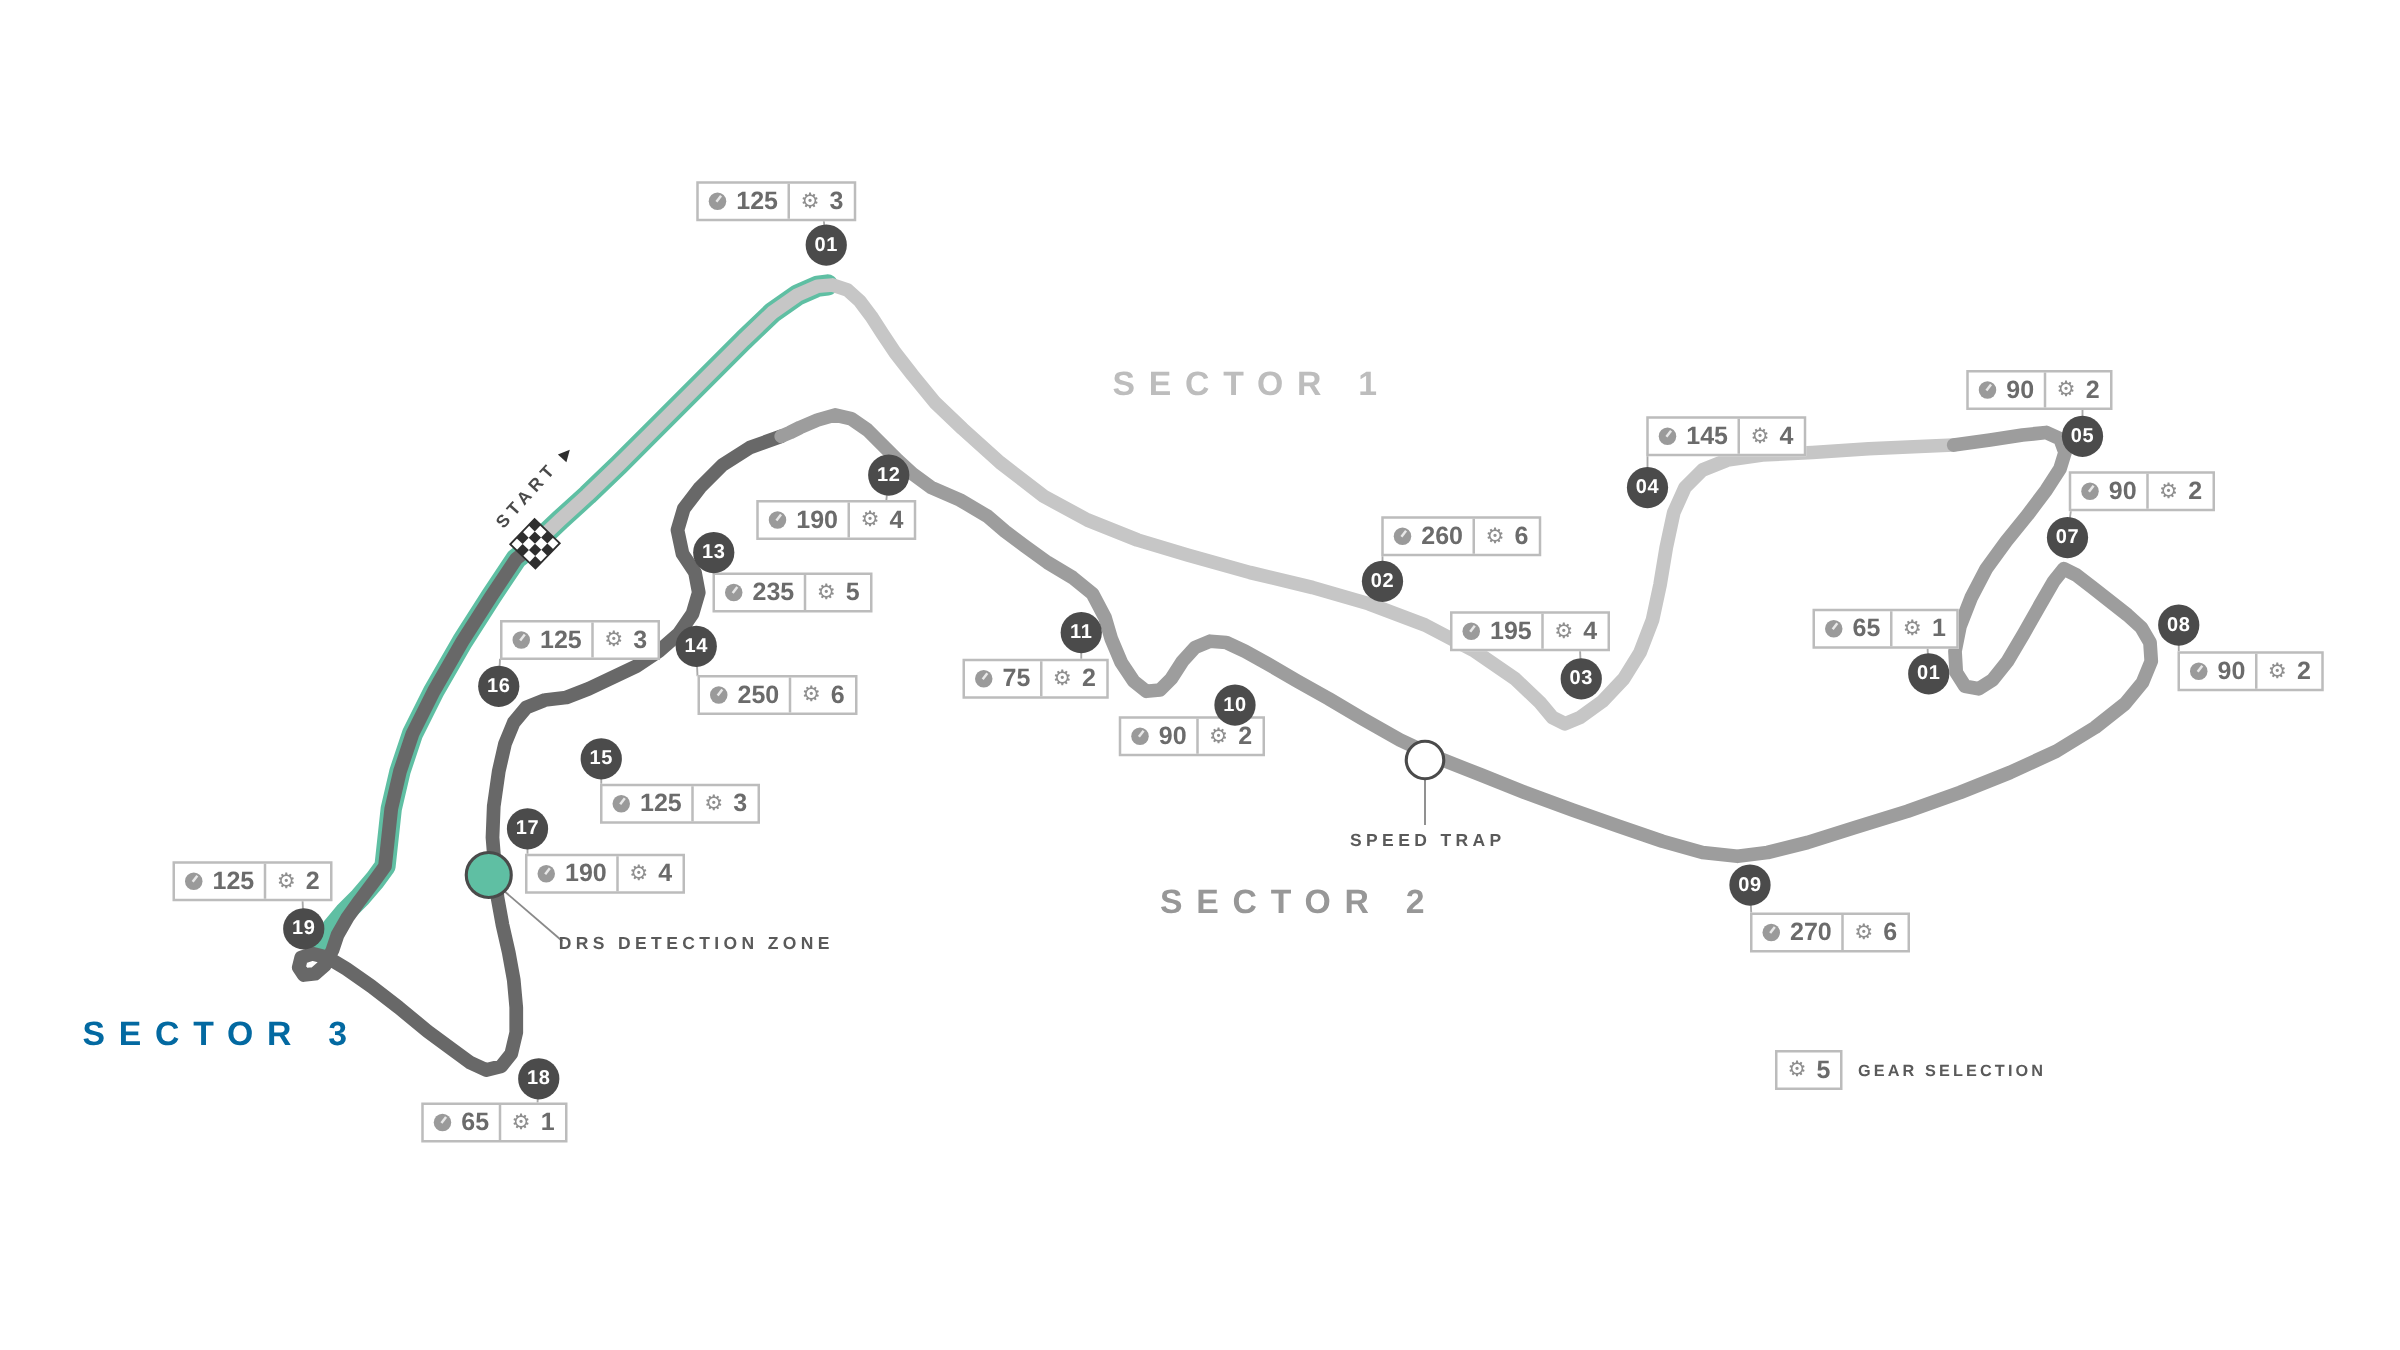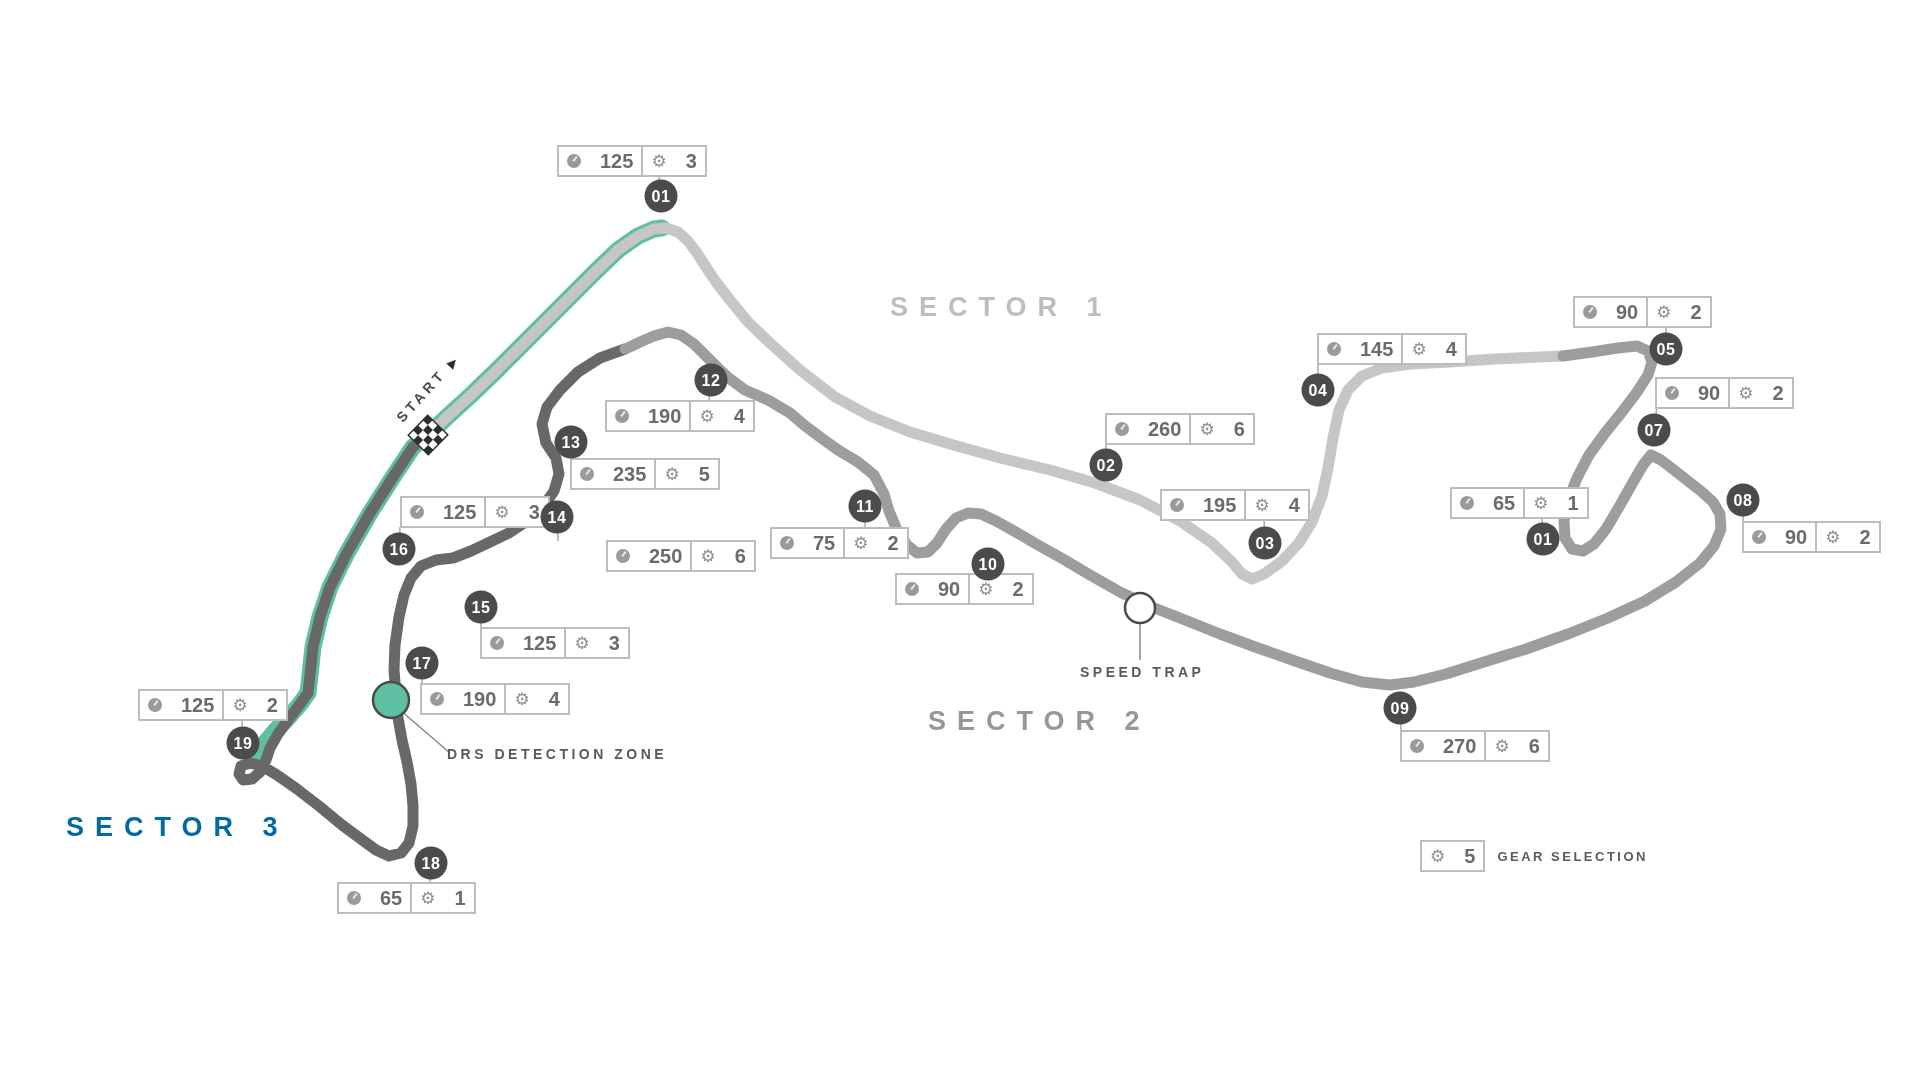--- a/index.html
+++ b/index.html
@@ -8,21 +8,21 @@
   svg.track{position:absolute;left:0;top:0;}
 
   
   .badge{position:absolute;width:33px;height:33px;border-radius:50%;background:#4b4b4b;
          color:#fff;font-weight:bold;font-size:16px;display:flex;align-items:center;
          justify-content:center;transform:translate(-50%,-50%);letter-spacing:.5px;z-index:4;}
 
   
   .lbl{position:absolute;display:inline-flex;align-items:stretch;background:#fff;
        border:2px solid #bcbcbc;height:28px;z-index:3;}
-  .lbl .cell{display:flex;align-items:center;gap:19px;padding:0 8px;
+  .lbl .cell{display:flex;align-items:center;gap:8px;padding:0 8px;
              font-weight:bold;font-size:20px;color:#6b6b6b;}
   .lbl .cell + .cell{border-left:2px solid #bcbcbc;}
 
   
   .spd-ic{width:14px;height:14px;border-radius:50%;background:#9a9a9a;position:relative;flex:none;}
   .spd-ic::after{content:"";position:absolute;left:7px;top:2px;width:2px;height:6px;
                  background:#e8e8e8;transform:rotate(38deg);}
   
   .gear-ic{font-size:17px;color:#8f8f8f;line-height:1;flex:none;font-family:"DejaVu Sans",sans-serif;}
   .gear-ic::before{content:"⚙";}
@@ -260,21 +260,21 @@
   <div class="lbl" style="left:570px;top:458px;">
     <span class="cell">
         <span class="spd-ic"></span>
         <span>235</span>
       </span>
     <span class="cell">
         <span class="gear-ic"></span>
         <span>5</span>
       </span>
   </div>
-  <div class="lbl" style="left:558px;top:540px;margin-left:48px;">
+  <div class="lbl" style="left:558px;top:540px;">
     <span class="cell">
         <span class="spd-ic"></span>
         <span>250</span>
       </span>
     <span class="cell">
         <span class="gear-ic"></span>
         <span>6</span>
       </span>
   </div>
   <div class="lbl" style="left:480px;top:627px;">

